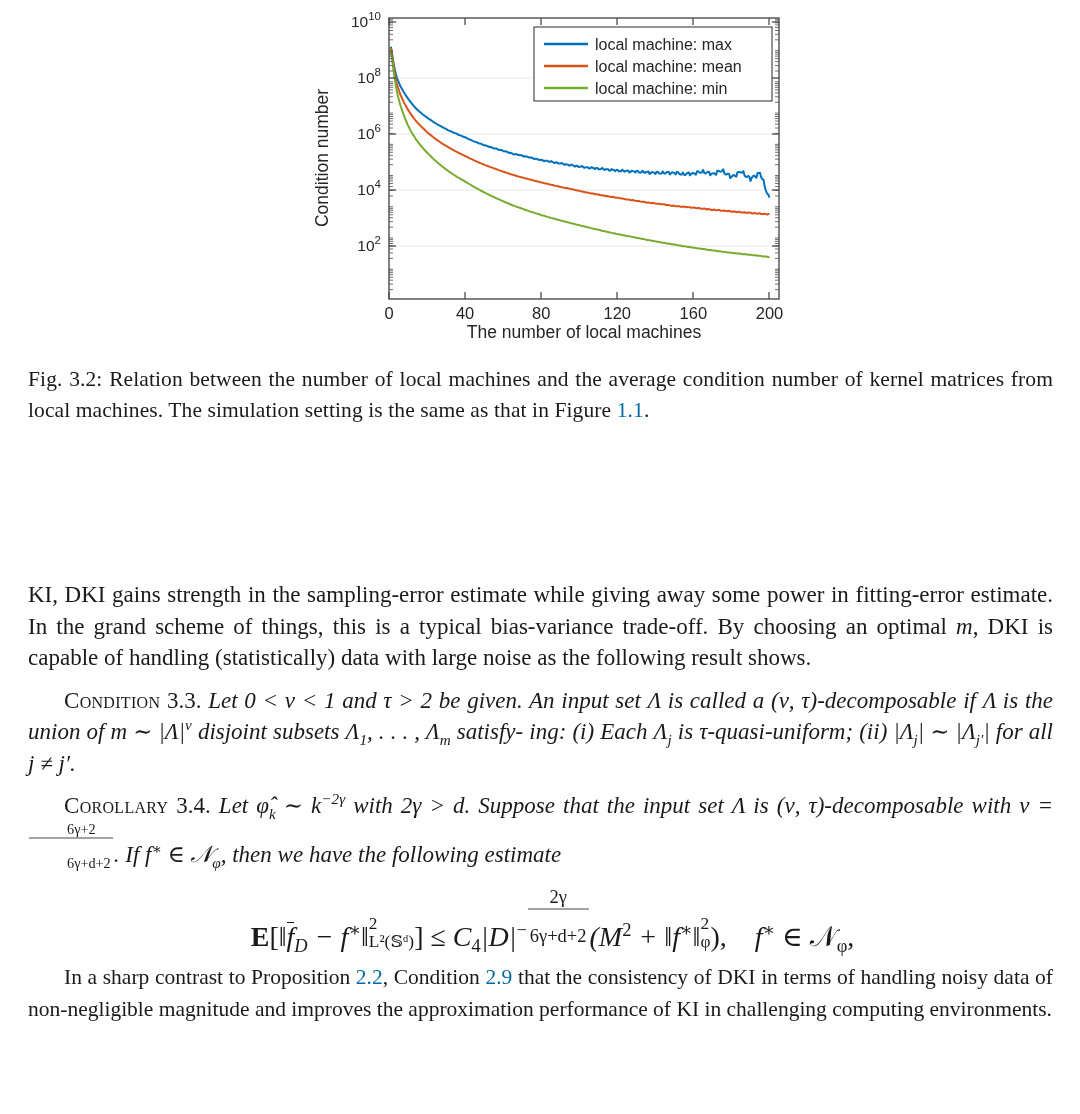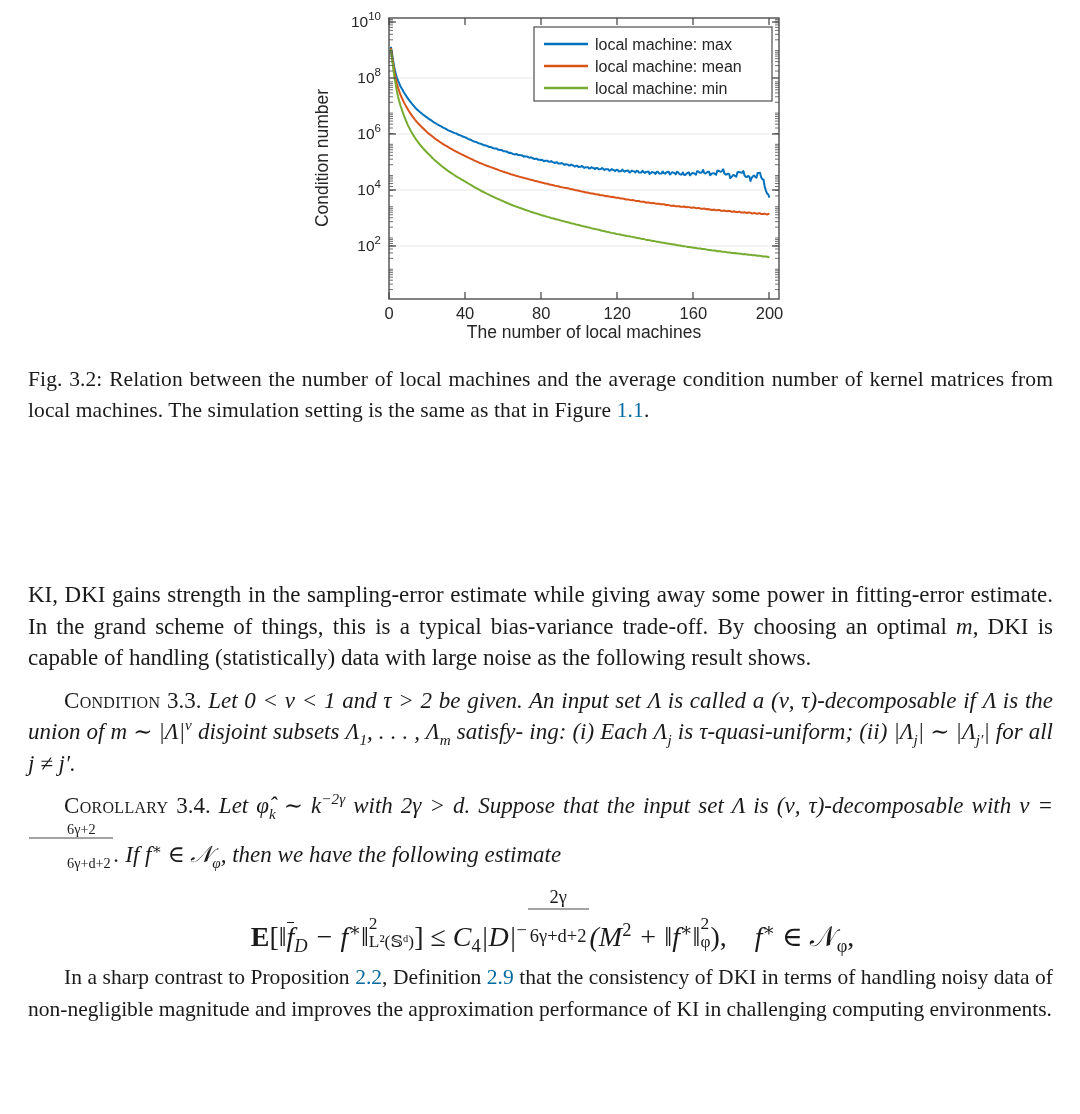--- a/index.html
+++ b/index.html
@@ -374,17 +374,17 @@
 </div>
 
 <div id="display-eq">
   <span style="font-weight:bold;font-style:normal;">E</span><span>[‖</span><span class="ovl mathit">f</span><sub class="sm mathit">D</sub><span class="mathit"> − f</span><sup class="sm">∗</sup><span>‖</span><span style="display:inline-block;vertical-align:-0.05em;font-size:.62em;line-height:1;text-align:left;"><span style="display:block;">2</span><span style="display:block;">L²(𝕊ᵈ)</span></span><span>]</span><span> ≤ </span><span class="mathit">C</span><sub class="sm">4</sub><span class="mathit">|D|</span><sup class="sm"><span>−</span><span class="frac" style="font-size:1em;vertical-align:-0.35em;"><span class="num">2γ</span><span class="den">6γ+d+2</span></span></sup><span class="mathit">(M</span><sup class="sm">2</sup><span class="mathit"> + ‖f</span><sup class="sm">∗</sup><span>‖</span><span style="display:inline-block;vertical-align:-0.05em;font-size:.62em;line-height:1;text-align:left;"><span style="display:block;">2</span><span style="display:block;">φ</span></span><span>),</span>
   &nbsp;&nbsp;&nbsp;<span class="mathit">f</span><sup class="sm">∗</sup><span> ∈ 𝒩</span><sub class="sm">φ</sub><span>,</span>
 </div>
 
 <div id="tail-text">
 
   <p class="para indent">
-    <span>In a sharp contrast to Proposition </span><span class="lnk">2.2</span><span>, Definition </span><span class="lnk">2.9</span><span> that the consistency of</span>
+    <span>In a sharp contrast to Proposition </span><span class="lnk">2.2</span><span>, Condition </span><span class="lnk">2.9</span><span> that the consistency of</span>
     <span>DKI in terms of handling noisy data of non-negligible magnitude and improves the</span>
     <span>approximation performance of KI in challenging computing environments.</span>
   </p>
 </div>
 
 </body></html>

